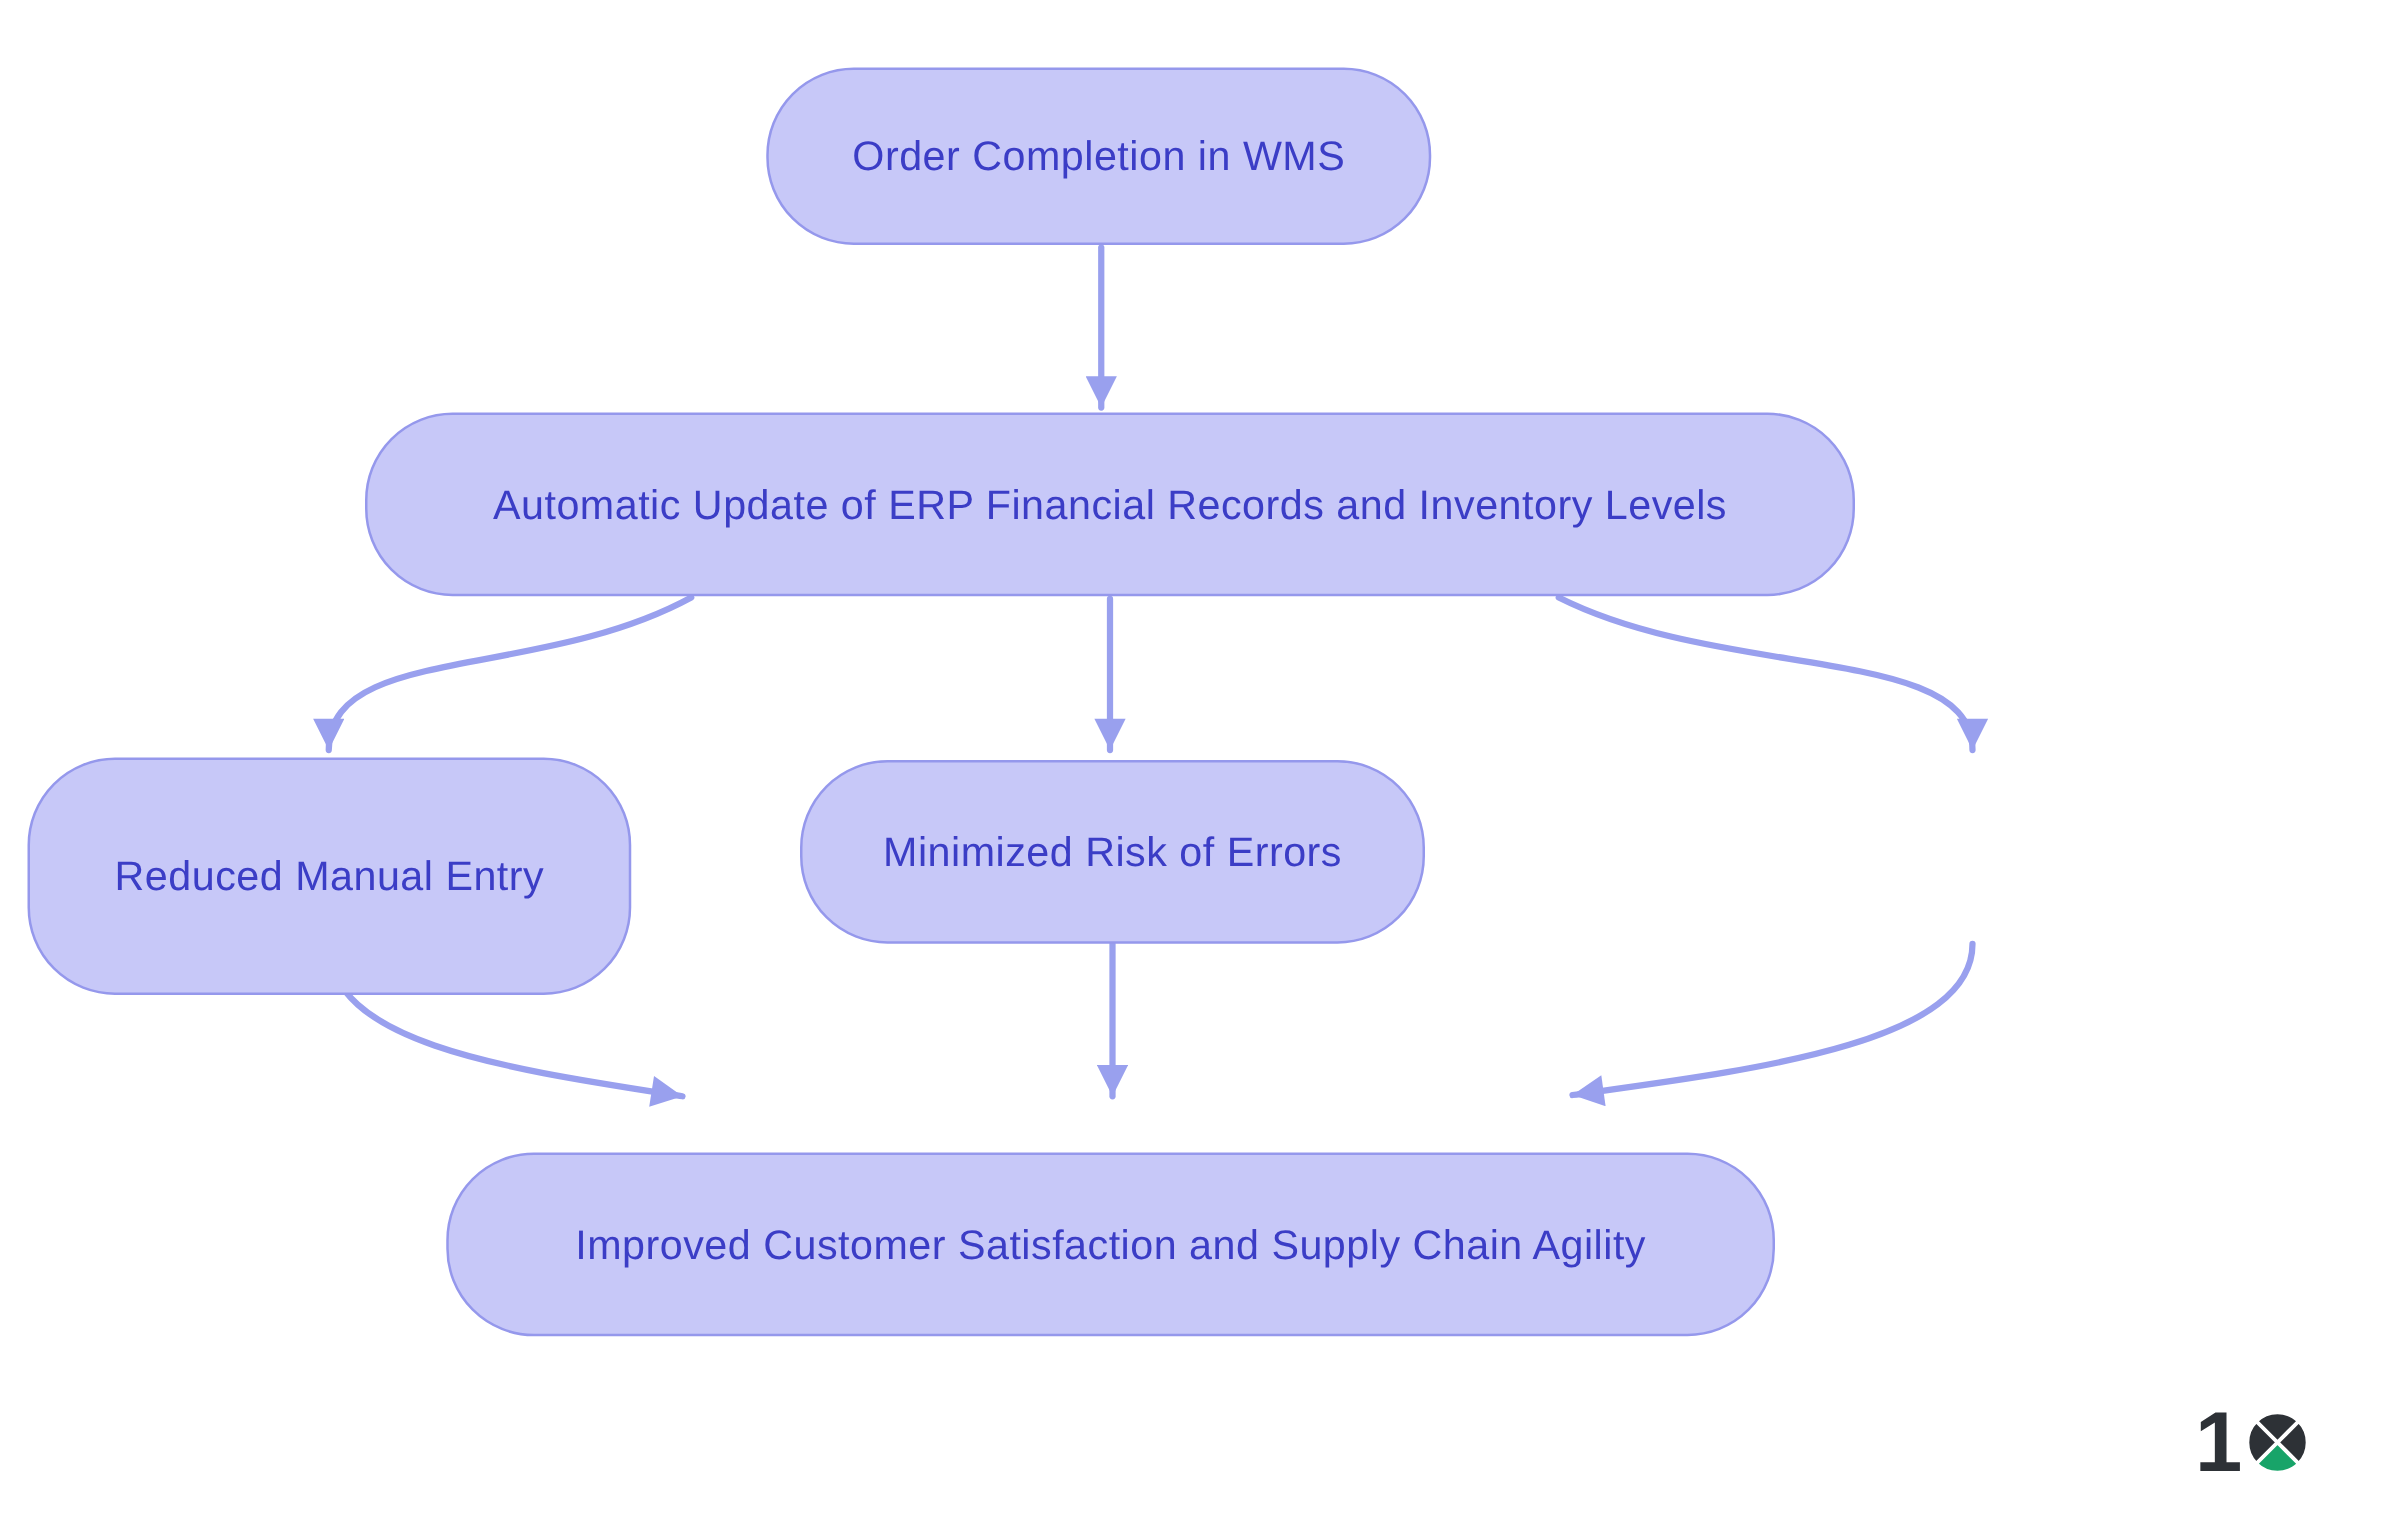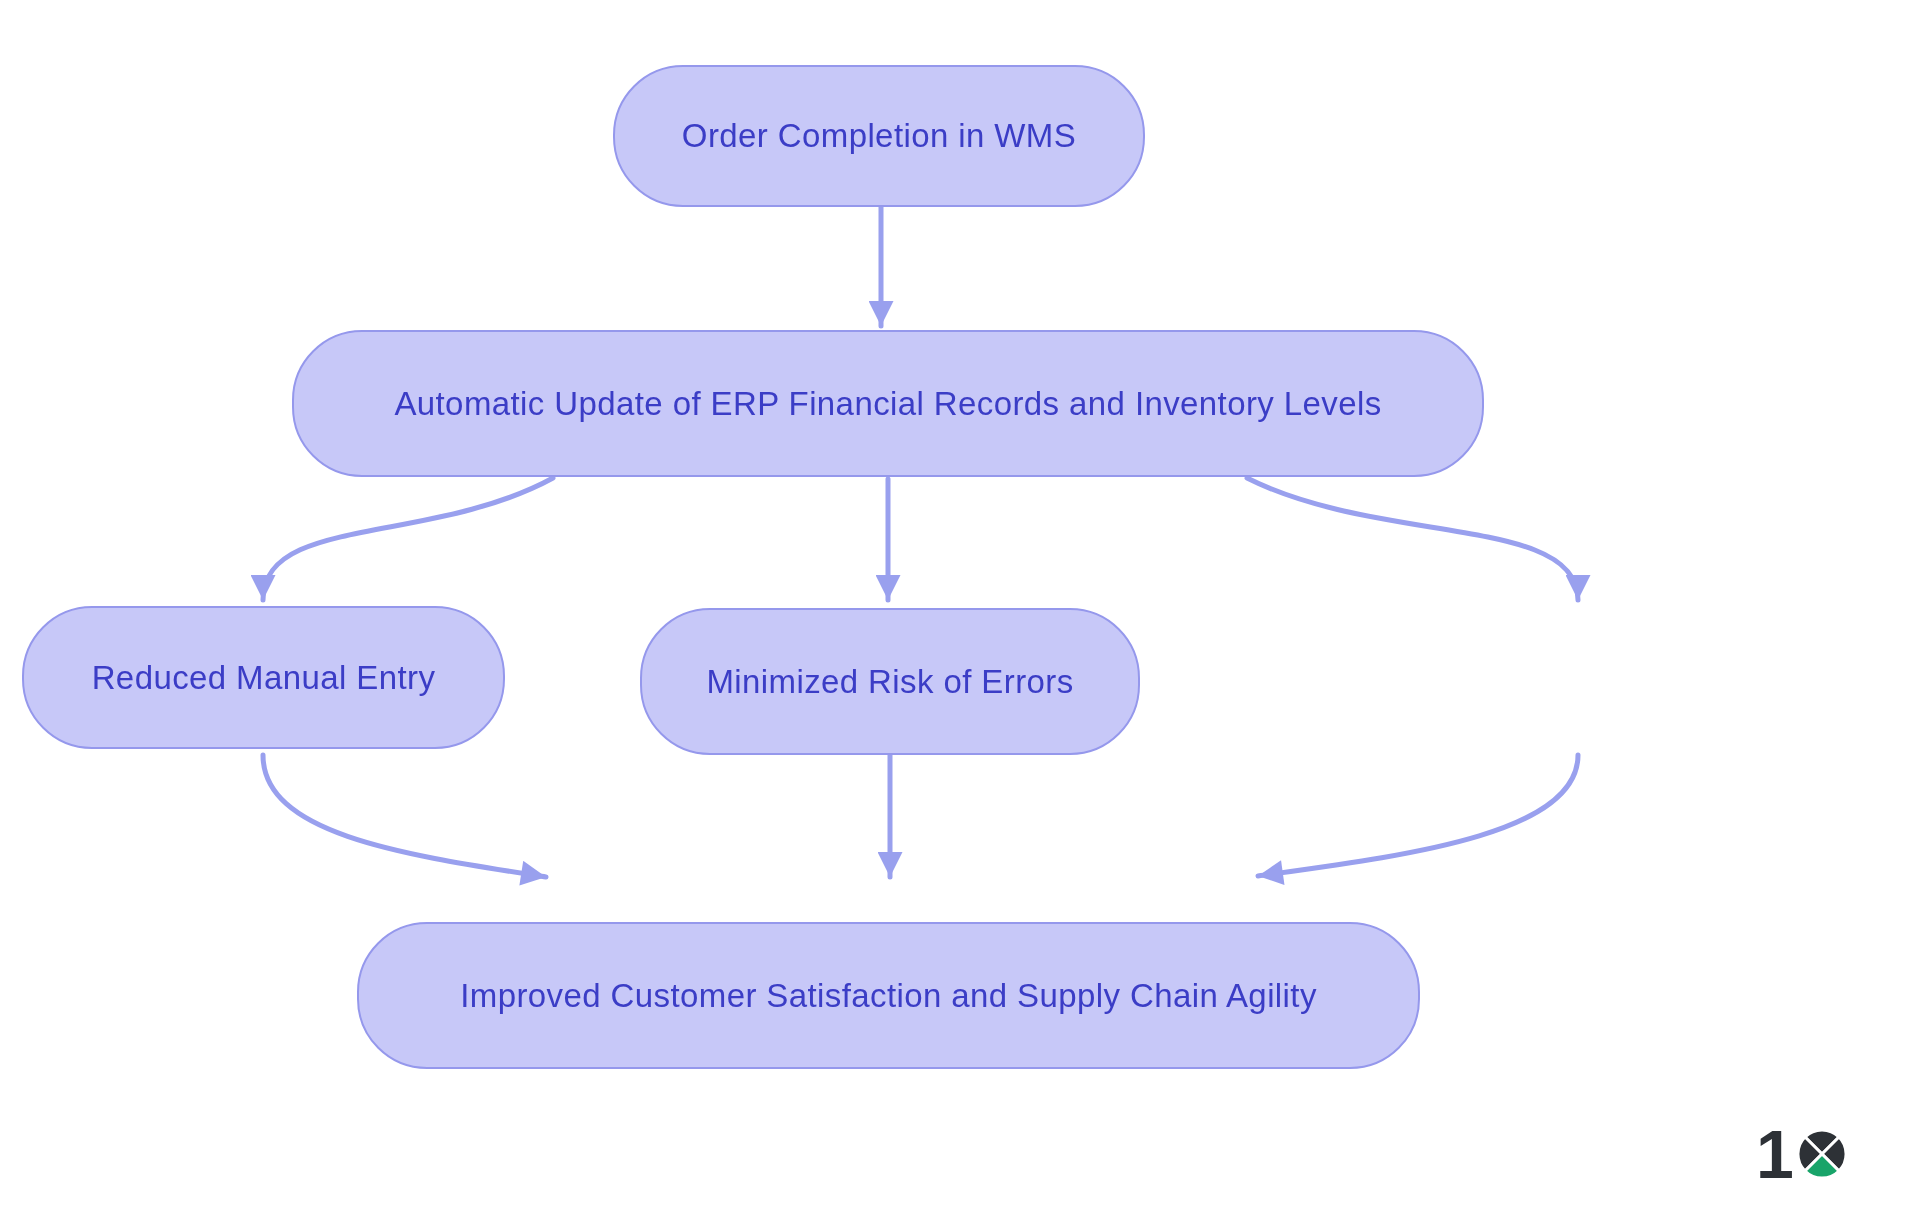--- a/index.html
+++ b/index.html
@@ -8,23 +8,23 @@
     font-family:"Liberation Sans", sans-serif; overflow:hidden;
   }
   .edges { position:absolute; left:0; top:0; width:1920px; height:1215px; }
   .node {
     position:absolute; box-sizing:border-box;
     background:#c7c8f8; border:2px solid #9598ec; border-radius:70px;
     display:flex; align-items:center; justify-content:center;
     color:#3b3dc6; font-size:33px; letter-spacing:0.4px;
     text-align:center; padding:0 30px; line-height:1.15;
   }
-  #n-order     { left:613px;  top:65px;  width:532px;  height:142px; }
+  #n-order     { left:613px;  top:54px;  width:532px;  height:142px; }
   #n-update    { left:292px;  top:330px; width:1192px; height:147px; }
-  #n-reduced   { left:22px;   top:606px; width:483px;  height:143px; }
+  #n-reduced   { left:22px;   top:606px; width:483px;  height:190px; }
   #n-minimized { left:640px;  top:608px; width:500px;  height:147px; }
   #n-enhanced  { left:1258px; top:606px; width:640px;  height:147px; }
   #n-improved  { left:357px;  top:922px; width:1063px; height:147px; }
   .logo {
     position:absolute; left:1756px; top:1126px;
     display:flex; align-items:center; gap:3px;
   }
   .logo-one {
     color:#2d3136; font-size:68px; font-weight:bold; line-height:56px;
     font-family:"Liberation Sans", sans-serif;

